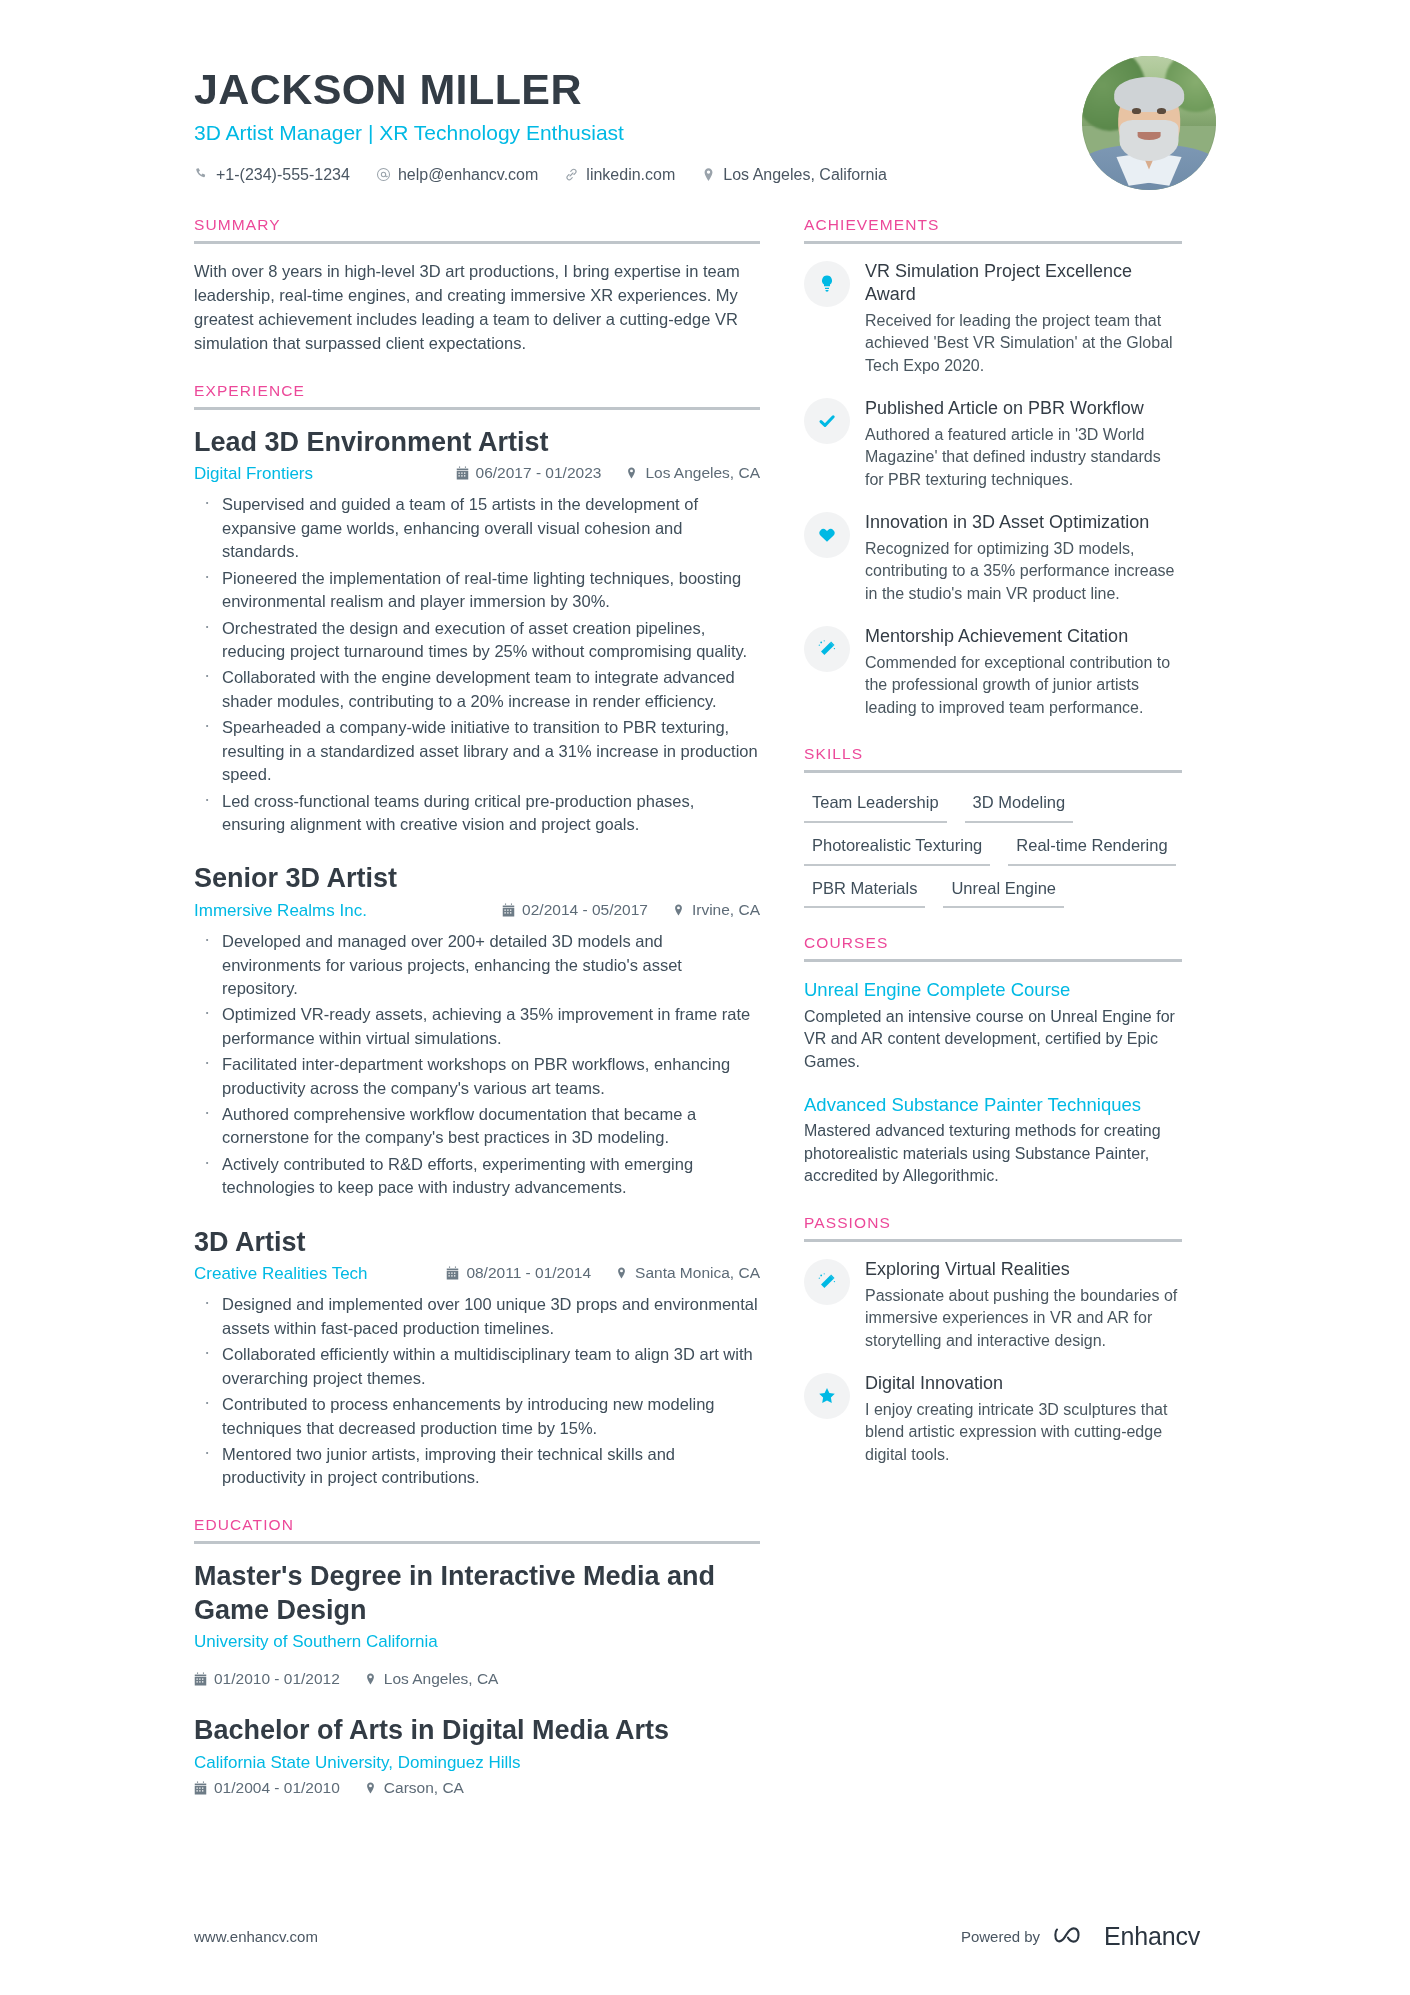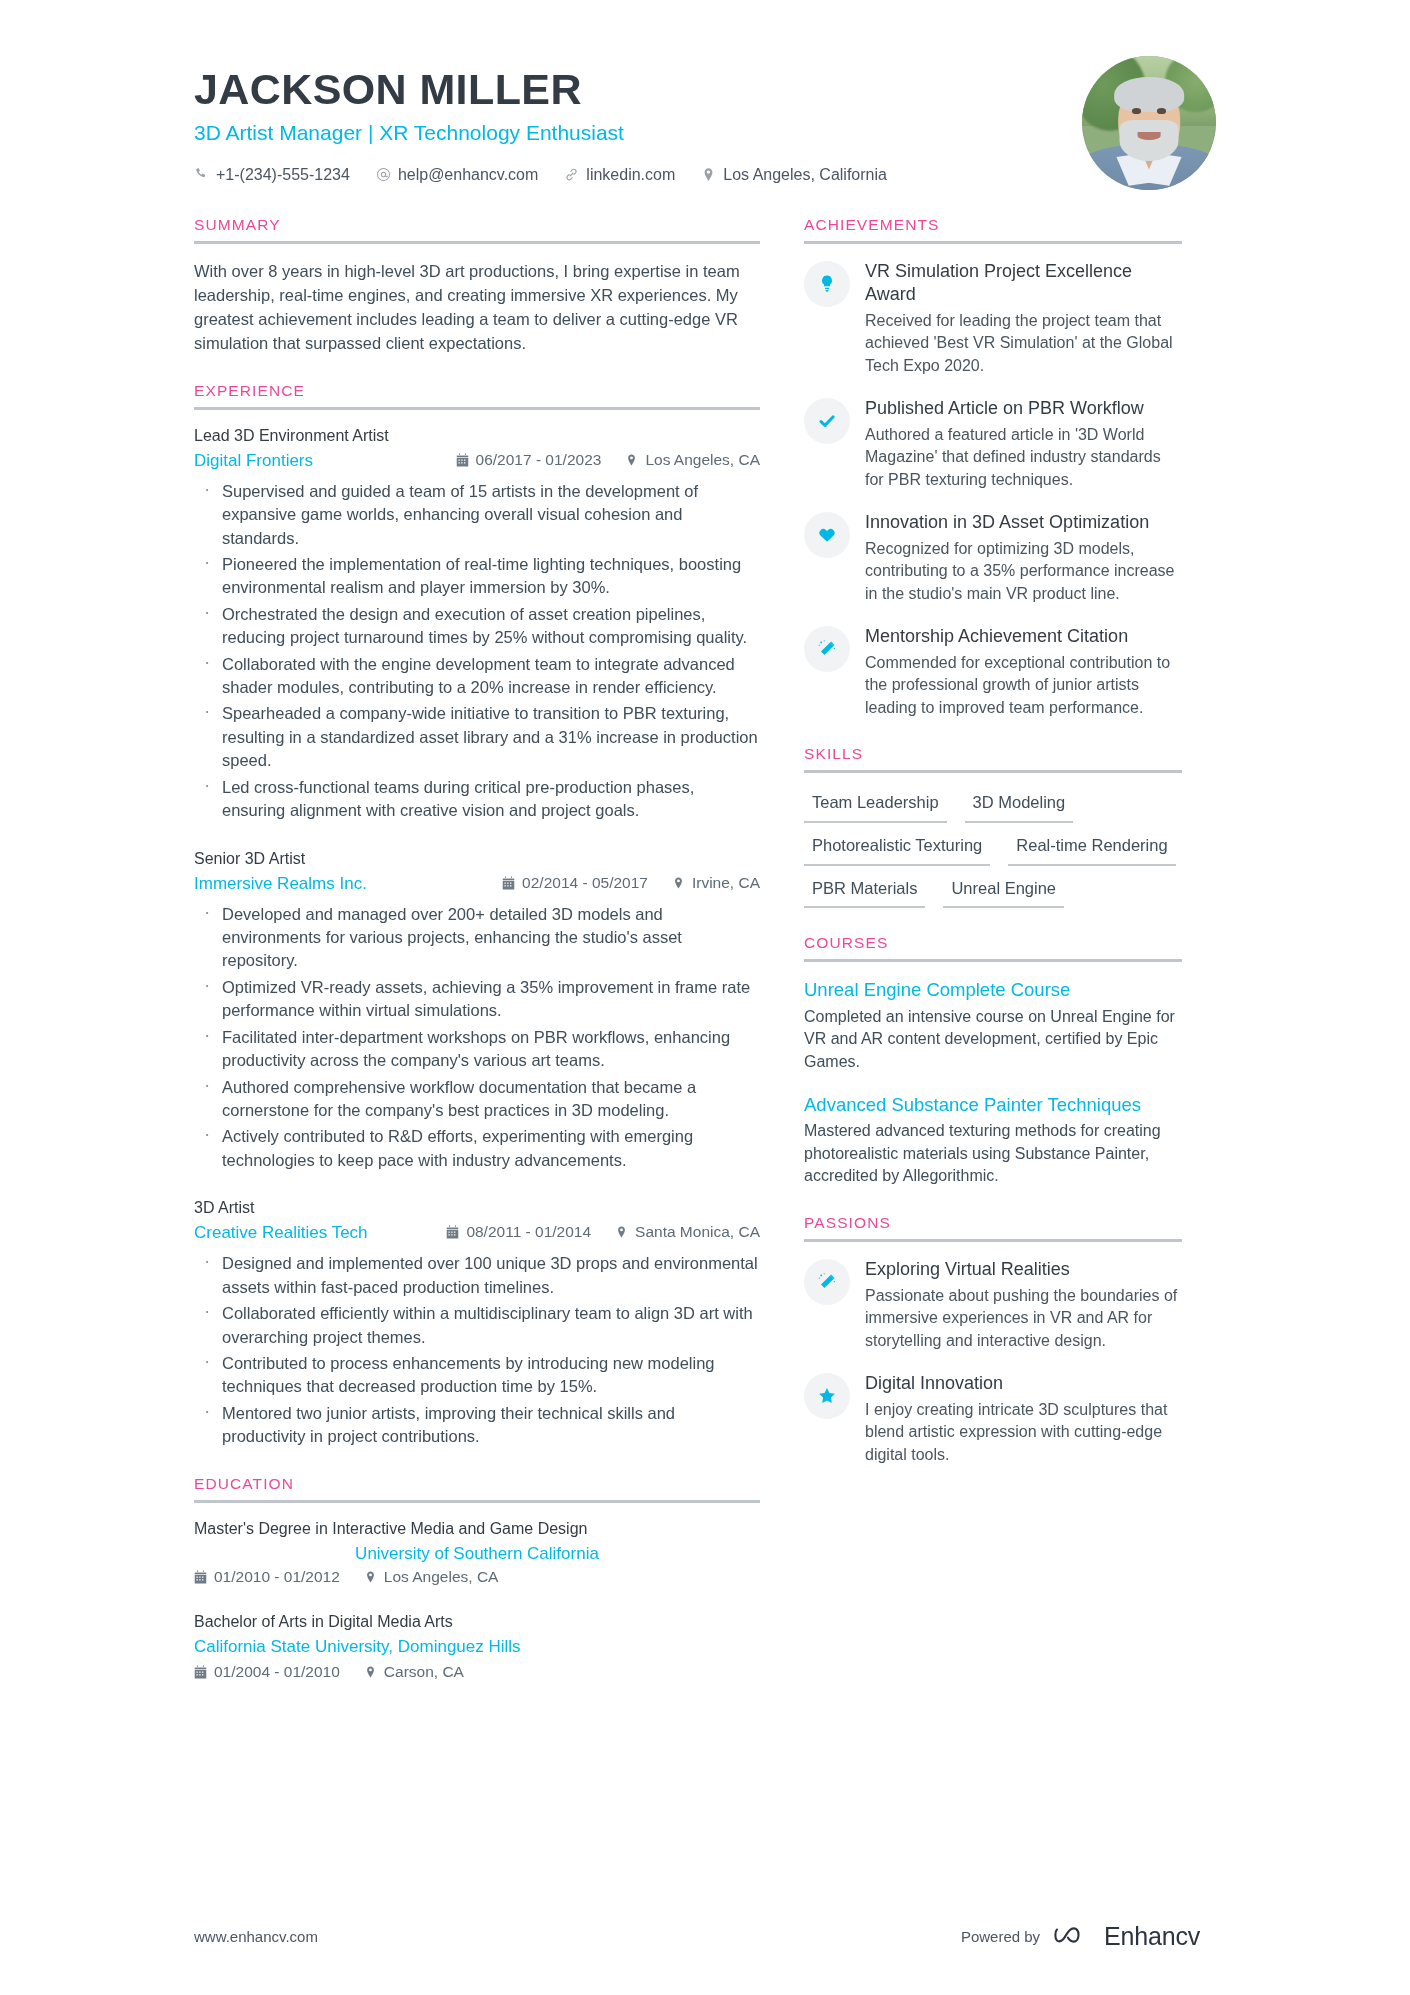--- a/index.html
+++ b/index.html
@@ -182,24 +182,24 @@
     font-size: 16.5px;
     line-height: 1.45;
     color: #3f4e5a;
     margin: 0;
   }
 
   
   .entry { margin-bottom: 26px; }
   .entry:last-child { margin-bottom: 6px; }
   .entry-title {
-    font-size: 16px;
+    font-size: 27px;
     color: #333c45;
     margin: 0 0 5px 0;
-    font-weight: normal;
+    font-weight: bold;
     line-height: 1.25;
   }
   .entry-meta {
     display: flex;
     align-items: flex-start;
     margin-bottom: 9px;
     font-size: 16px;
     flex-wrap: nowrap;
   }
   .entry-company {
@@ -523,21 +523,21 @@
             <li>Mentored two junior artists, improving their technical skills and productivity in project contributions.</li>
           </ul>
         </div>
       </div>
 
       <div class="section">
         <div class="section-title">EDUCATION</div>
 
         <div class="entry">
           <h3 class="entry-title">Master's Degree in Interactive Media and Game Design</h3>
-          <div style="margin-bottom:4px;text-align:center;">
+          <div style="margin-bottom:18px;">
             <span class="entry-company">University of Southern California</span>
           </div>
           <div class="entry-meta edu-meta">
             <span class="meta-chip">
               <span class="ico">
                 <svg width="13" height="14" viewBox="0 0 14 14" fill="currentColor">
                     <path d="M3.2 0h1.2v1.4H3.2zM9.6 0h1.2v1.4H9.6z"></path>
                     <path d="M.8 2.2h12.4v1.9H.8z"></path>
                     <path d="M.8 4.8h12.4V14H.8zm1.8 1.6v1.3h1.5V6.4zm3 0v1.3h1.5V6.4zm3 0v1.3h1.5V6.4zm-6 3v1.3h1.5V9.4zm3 0v1.3h1.5V9.4zm3 0v1.3h1.5V9.4z" fill="currentColor"></path>
                   </svg>

